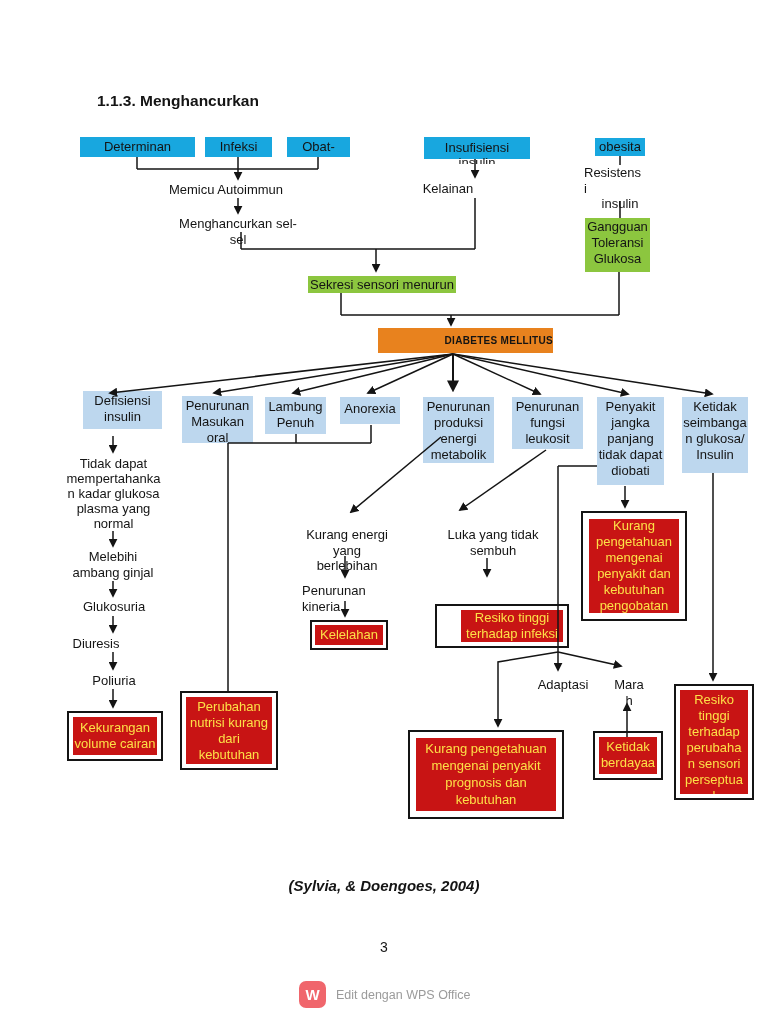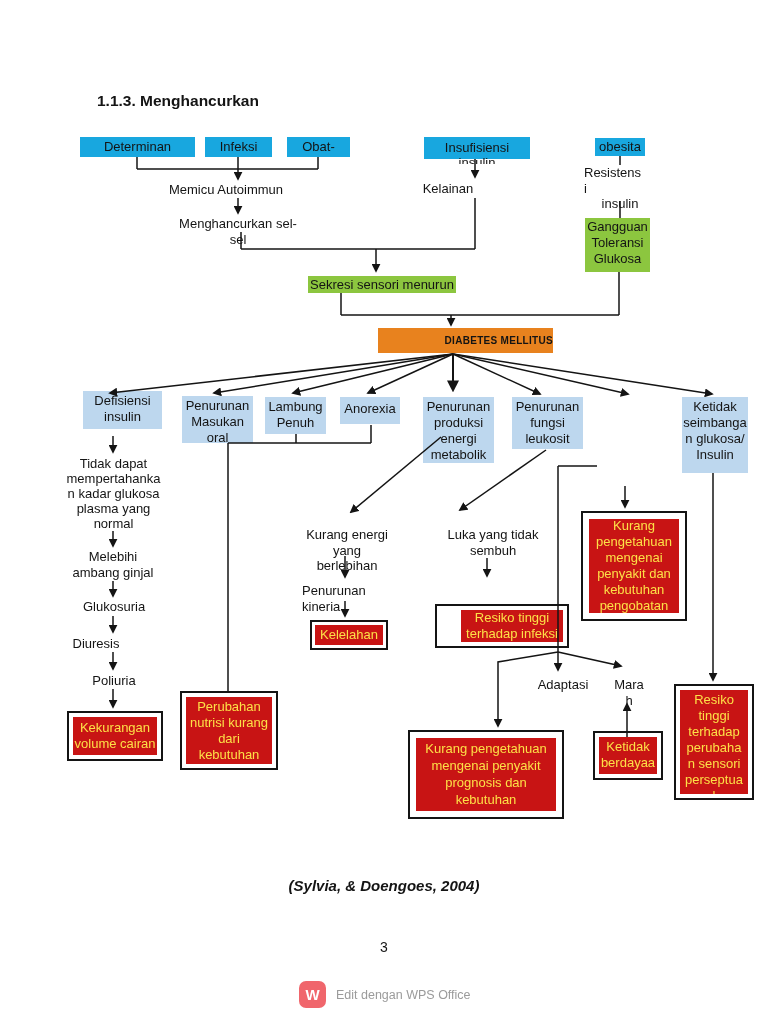--- a/index.html
+++ b/index.html
@@ -66,20 +66,25 @@
   <div class="abs lav" style="left:265px;top:397px;width:61px;height:37px;">Lambung
 Penuh</div>
   <div class="abs lav" style="left:340px;top:397px;width:60px;height:27px;padding-top:4px;">Anorexia</div>
   <div class="abs lav" style="left:423px;top:397px;width:71px;height:66px;">Penurunan
 produksi
 energi
 metabolik</div>
   <div class="abs lav" style="left:512px;top:397px;width:71px;height:52px;">Penurunan
 fungsi
 leukosit</div>
+  <div class="abs lav" style="left:597px;top:397px;width:67px;height:88px;">Penyakit
+jangka
+panjang
+tidak dapat
+diobati</div>
   <div class="abs lav" style="left:682px;top:397px;width:66px;height:76px;">Ketidak
 seimbanga
 n glukosa/
 Insulin</div>
 
   <div class="abs lbl" style="left:56px;top:456px;width:115px;line-height:15px;">Tidak dapat
 mempertahanka
 n kadar glukosa
 plasma yang
 normal</div>

